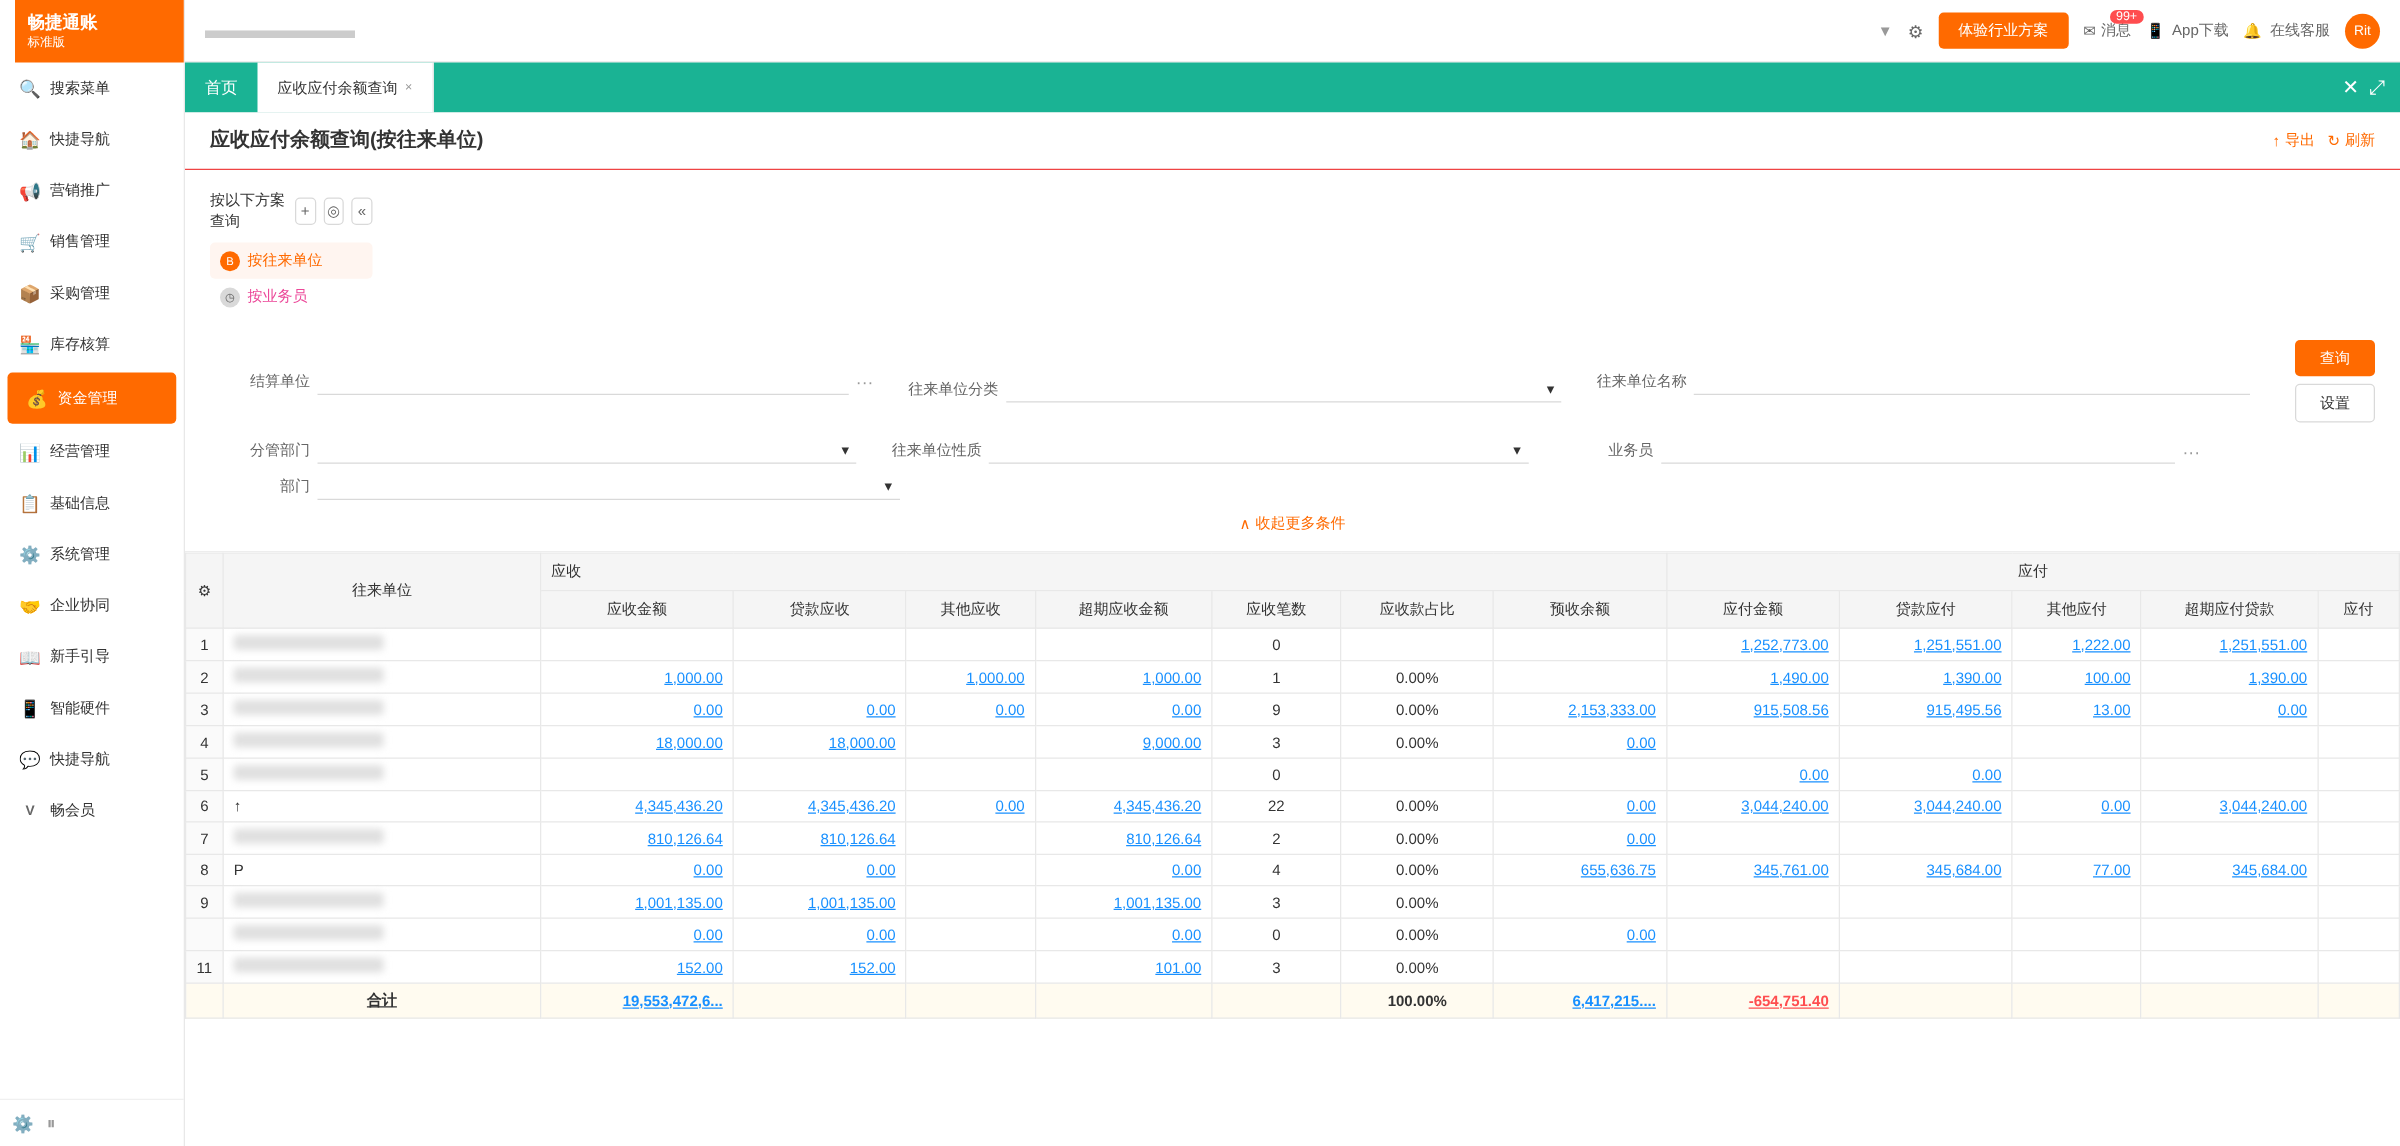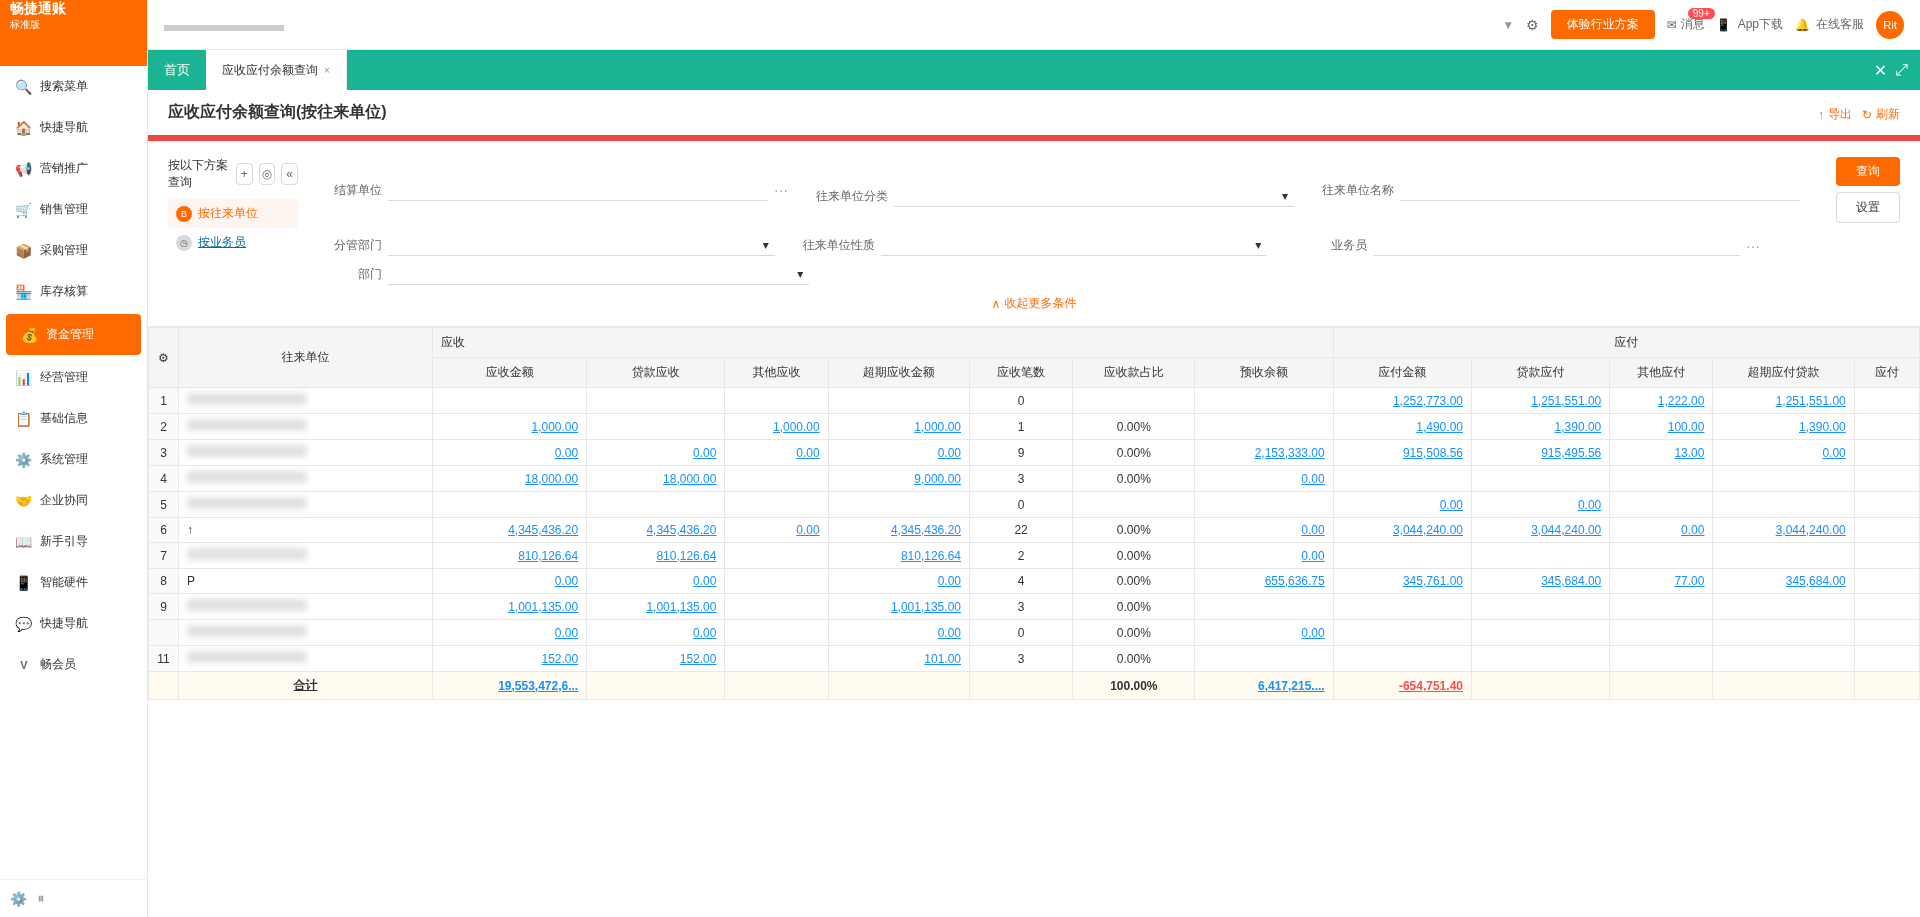--- a/index.html
+++ b/index.html
@@ -1,20 +1,20 @@
 <!DOCTYPE html>
 <html><head>
   <meta charset="utf-8">
   <style>
     * { margin: 0; padding: 0; box-sizing: border-box; }
     body { font-family: 'Microsoft YaHei', Arial, sans-serif; font-size: 12px; background: #f0f2f5; width: 1920px; height: 917px; overflow: hidden; display: flex; }
 
     
     .sidebar { width: 148px; background: #fff; height: 917px; display: flex; flex-direction: column; border-right: 1px solid #e8e8e8; flex-shrink: 0; }
-    .sidebar-logo { height: 66px; background: #ff6a00; display: flex; padding: 0 10px; }
+    .sidebar-logo { height: 50px; background: #ff6a00; display: flex; align-items: center; padding: 0 10px; margin-left: 12px; }
     .sidebar-logo-text { color: #fff; font-size: 14px; font-weight: bold; }
     .sidebar-logo-sub { color: #fff; font-size: 10px; }
     .sidebar-item { display: flex; align-items: center; padding: 12px 16px; cursor: pointer; color: #333; gap: 8px; }
     .sidebar-item.active { background: #ff6a00; color: #fff; border-radius: 4px; margin: 2px 6px; }
     .sidebar-item .icon { width: 16px; height: 16px; display: inline-flex; align-items: center; justify-content: center; font-size: 14px; }
     .sidebar-item-label { font-size: 12px; }
     .sidebar-bottom { margin-top: auto; padding: 10px; display: flex; gap: 10px; align-items: center; border-top: 1px solid #f0f0f0; }
     .sidebar-bottom .icon { color: #999; font-size: 14px; cursor: pointer; }
 
     
@@ -33,21 +33,21 @@
     .tab-home { padding: 0 16px; color: #fff; font-size: 13px; cursor: pointer; height: 100%; display: flex; align-items: center; }
     .tab-item { background: #fff; padding: 0 16px; color: #333; font-size: 12px; cursor: pointer; height: 100%; display: flex; align-items: center; gap: 6px; border-right: 1px solid #e8e8e8; }
     .tab-close { color: #999; font-size: 10px; cursor: pointer; }
     .tab-bar-right { margin-left: auto; display: flex; align-items: center; gap: 8px; padding-right: 12px; }
     .tab-bar-btn { color: #fff; cursor: pointer; font-size: 16px; }
 
     
     .page-content { flex: 1; background: #f5f5f5; overflow: hidden; display: flex; flex-direction: column; padding: 0; }
 
     
-    .page-header { background: #fff; padding: 12px 20px; display: flex; align-items: flex-end; justify-content: space-between; border-bottom: 6px solid #ef4444; }
+    .page-header { background: #fff; padding: 12px 20px; display: flex; align-items: center; justify-content: space-between; border-bottom: 1px solid #ef4444; }
     .page-title { font-size: 16px; color: #333; font-weight: bold; }
     .page-header-actions { display: flex; gap: 10px; }
     .btn-export { color: #ff6a00; border: none; background: none; cursor: pointer; font-size: 12px; display: flex; align-items: center; gap: 4px; }
     .btn-refresh { color: #ff6a00; border: none; background: none; cursor: pointer; font-size: 12px; display: flex; align-items: center; gap: 4px; }
 
     
     .filter-section { background: #fff; padding: 12px 20px 8px; border-bottom: 1px solid #e8e8e8; }
     .filter-label { font-size: 12px; color: #333; }
     .filter-btn { width: 22px; height: 22px; border: 1px solid #d9d9d9; border-radius: 4px; cursor: pointer; display: flex; align-items: center; justify-content: center; color: #666; font-size: 12px; }
     .filter-row { display: flex; align-items: center; gap: 0; }
@@ -58,21 +58,21 @@
     .filter-select { border: none; border-bottom: 1px solid #d9d9d9; padding: 3px 6px; font-size: 12px; flex: 1; outline: none; color: #333; min-width: 160px; background: none; cursor: pointer; display: flex; align-items: center; justify-content: space-between; }
     .filter-collapse { text-align: center; padding: 6px 0; color: #ff6a00; cursor: pointer; font-size: 12px; display: flex; align-items: center; justify-content: center; gap: 4px; }
 
     
     .scheme-sidebar { width: 130px; padding-top: 4px; }
     .scheme-item { display: flex; align-items: center; gap: 6px; padding: 6px 8px; cursor: pointer; border-radius: 4px; }
     .scheme-item.active { background: #fff5f0; }
     .scheme-item-icon { width: 16px; height: 16px; border-radius: 50%; background: #ff6a00; color: #fff; display: flex; align-items: center; justify-content: center; font-size: 9px; }
     .scheme-item-icon2 { width: 16px; height: 16px; border-radius: 50%; background: #d9d9d9; color: #666; display: flex; align-items: center; justify-content: center; font-size: 9px; }
     .scheme-item-label { font-size: 12px; color: #ff6a00; }
-    .scheme-item-label2 { font-size: 12px; color: #0369a1; text-decoration: underline; }
+    .scheme-item-label2 { font-size: 12px; color: #ec4899; }
 
     
     .table-section { flex: 1; overflow: auto; background: #fff; margin: 0; }
     .data-table { width: 100%; border-collapse: collapse; font-size: 12px; }
     .data-table th { background: #f5f5f5; border: 1px solid #e8e8e8; padding: 6px 8px; color: #333; font-weight: normal; text-align: center; white-space: nowrap; }
     .data-table td { border: 1px solid #e8e8e8; padding: 5px 8px; color: #333; white-space: nowrap; }
     .data-table .num-cell { text-align: right; color: #1890ff; text-decoration: underline; cursor: pointer; }
     .data-table .center-cell { text-align: center; }
     .data-table .footer-row td { background: #fffbf0; font-weight: bold; }
     .th-group { background: #e8f4f8; }
@@ -82,21 +82,21 @@
 
     
     .btn-query { background: #ff6a00; color: #fff; border: none; padding: 6px 20px; border-radius: 4px; cursor: pointer; font-size: 12px; }
     .btn-setting { background: #fff; color: #333; border: 1px solid #d9d9d9; padding: 6px 16px; border-radius: 4px; cursor: pointer; font-size: 12px; }
 
     
     ::-webkit-scrollbar { width: 6px; height: 6px; }
     ::-webkit-scrollbar-track { background: #f1f1f1; }
     ::-webkit-scrollbar-thumb { background: #c1c1c1; border-radius: 3px; }
 
-    .filter-main { display: flex; gap: 4px; }
+    .filter-main { display: flex; gap: 16px; flex-direction: column; }
     .filter-content { flex: 1; }
     .query-btn-group { display: flex; flex-direction: column; gap: 6px; padding: 4px 0 4px 16px; }
 
     .header-nav-group { display: flex; align-items: center; gap: 6px; color: #666; cursor: pointer; font-size: 12px; }
     .gear-icon { font-size: 14px; color: #666; cursor: pointer; }
   </style>
 </head>
 <body>
 
 <div class="sidebar">

